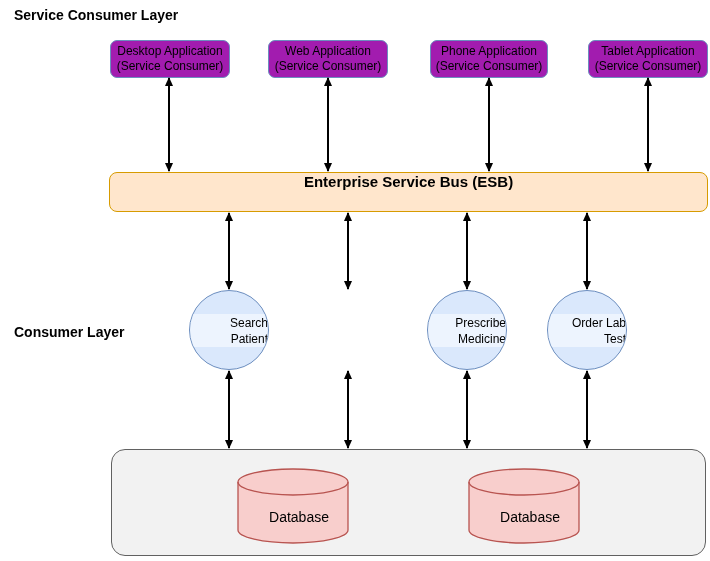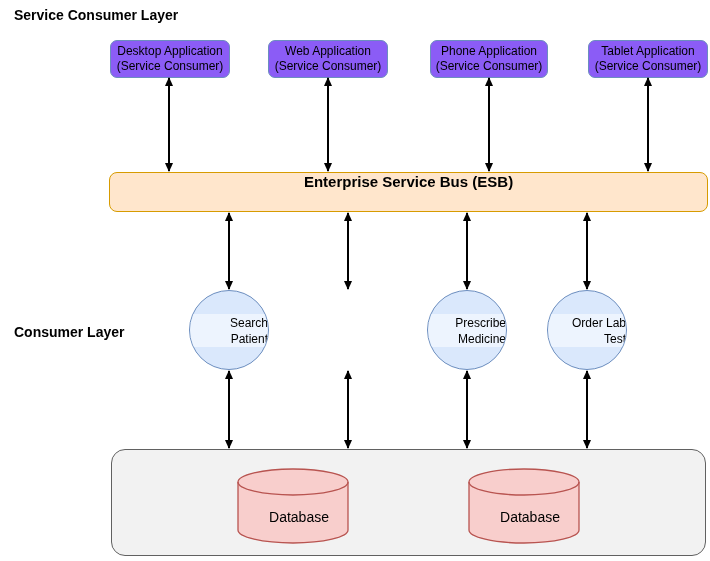--- a/index.html
+++ b/index.html
@@ -8,21 +8,21 @@
     font-family:"Liberation Sans","DejaVu Sans",sans-serif;color:#000;
     overflow:hidden;
     text-decoration:underline;
   }
   .layer-label{
     position:absolute;font-size:14px;font-weight:bold;color:#000;white-space:nowrap;
   }
   
   .consumer-box{
     position:absolute;top:40px;height:38px;
-    background:#8b5cf6;border:1px solid #6c8ebf;border-radius:7px;
+    background:#a21caf;border:1px solid #6c8ebf;border-radius:7px;
     display:flex;align-items:center;justify-content:center;
     font-size:12px;line-height:15px;text-align:center;white-space:pre-line;
     box-sizing:border-box;
   }
   .cb1{left:110px;width:120px;}
   .cb2{left:268px;width:120px;}
   .cb3{left:430px;width:118px;}
   .cb4{left:588px;width:120px;}
   
   .esb{

